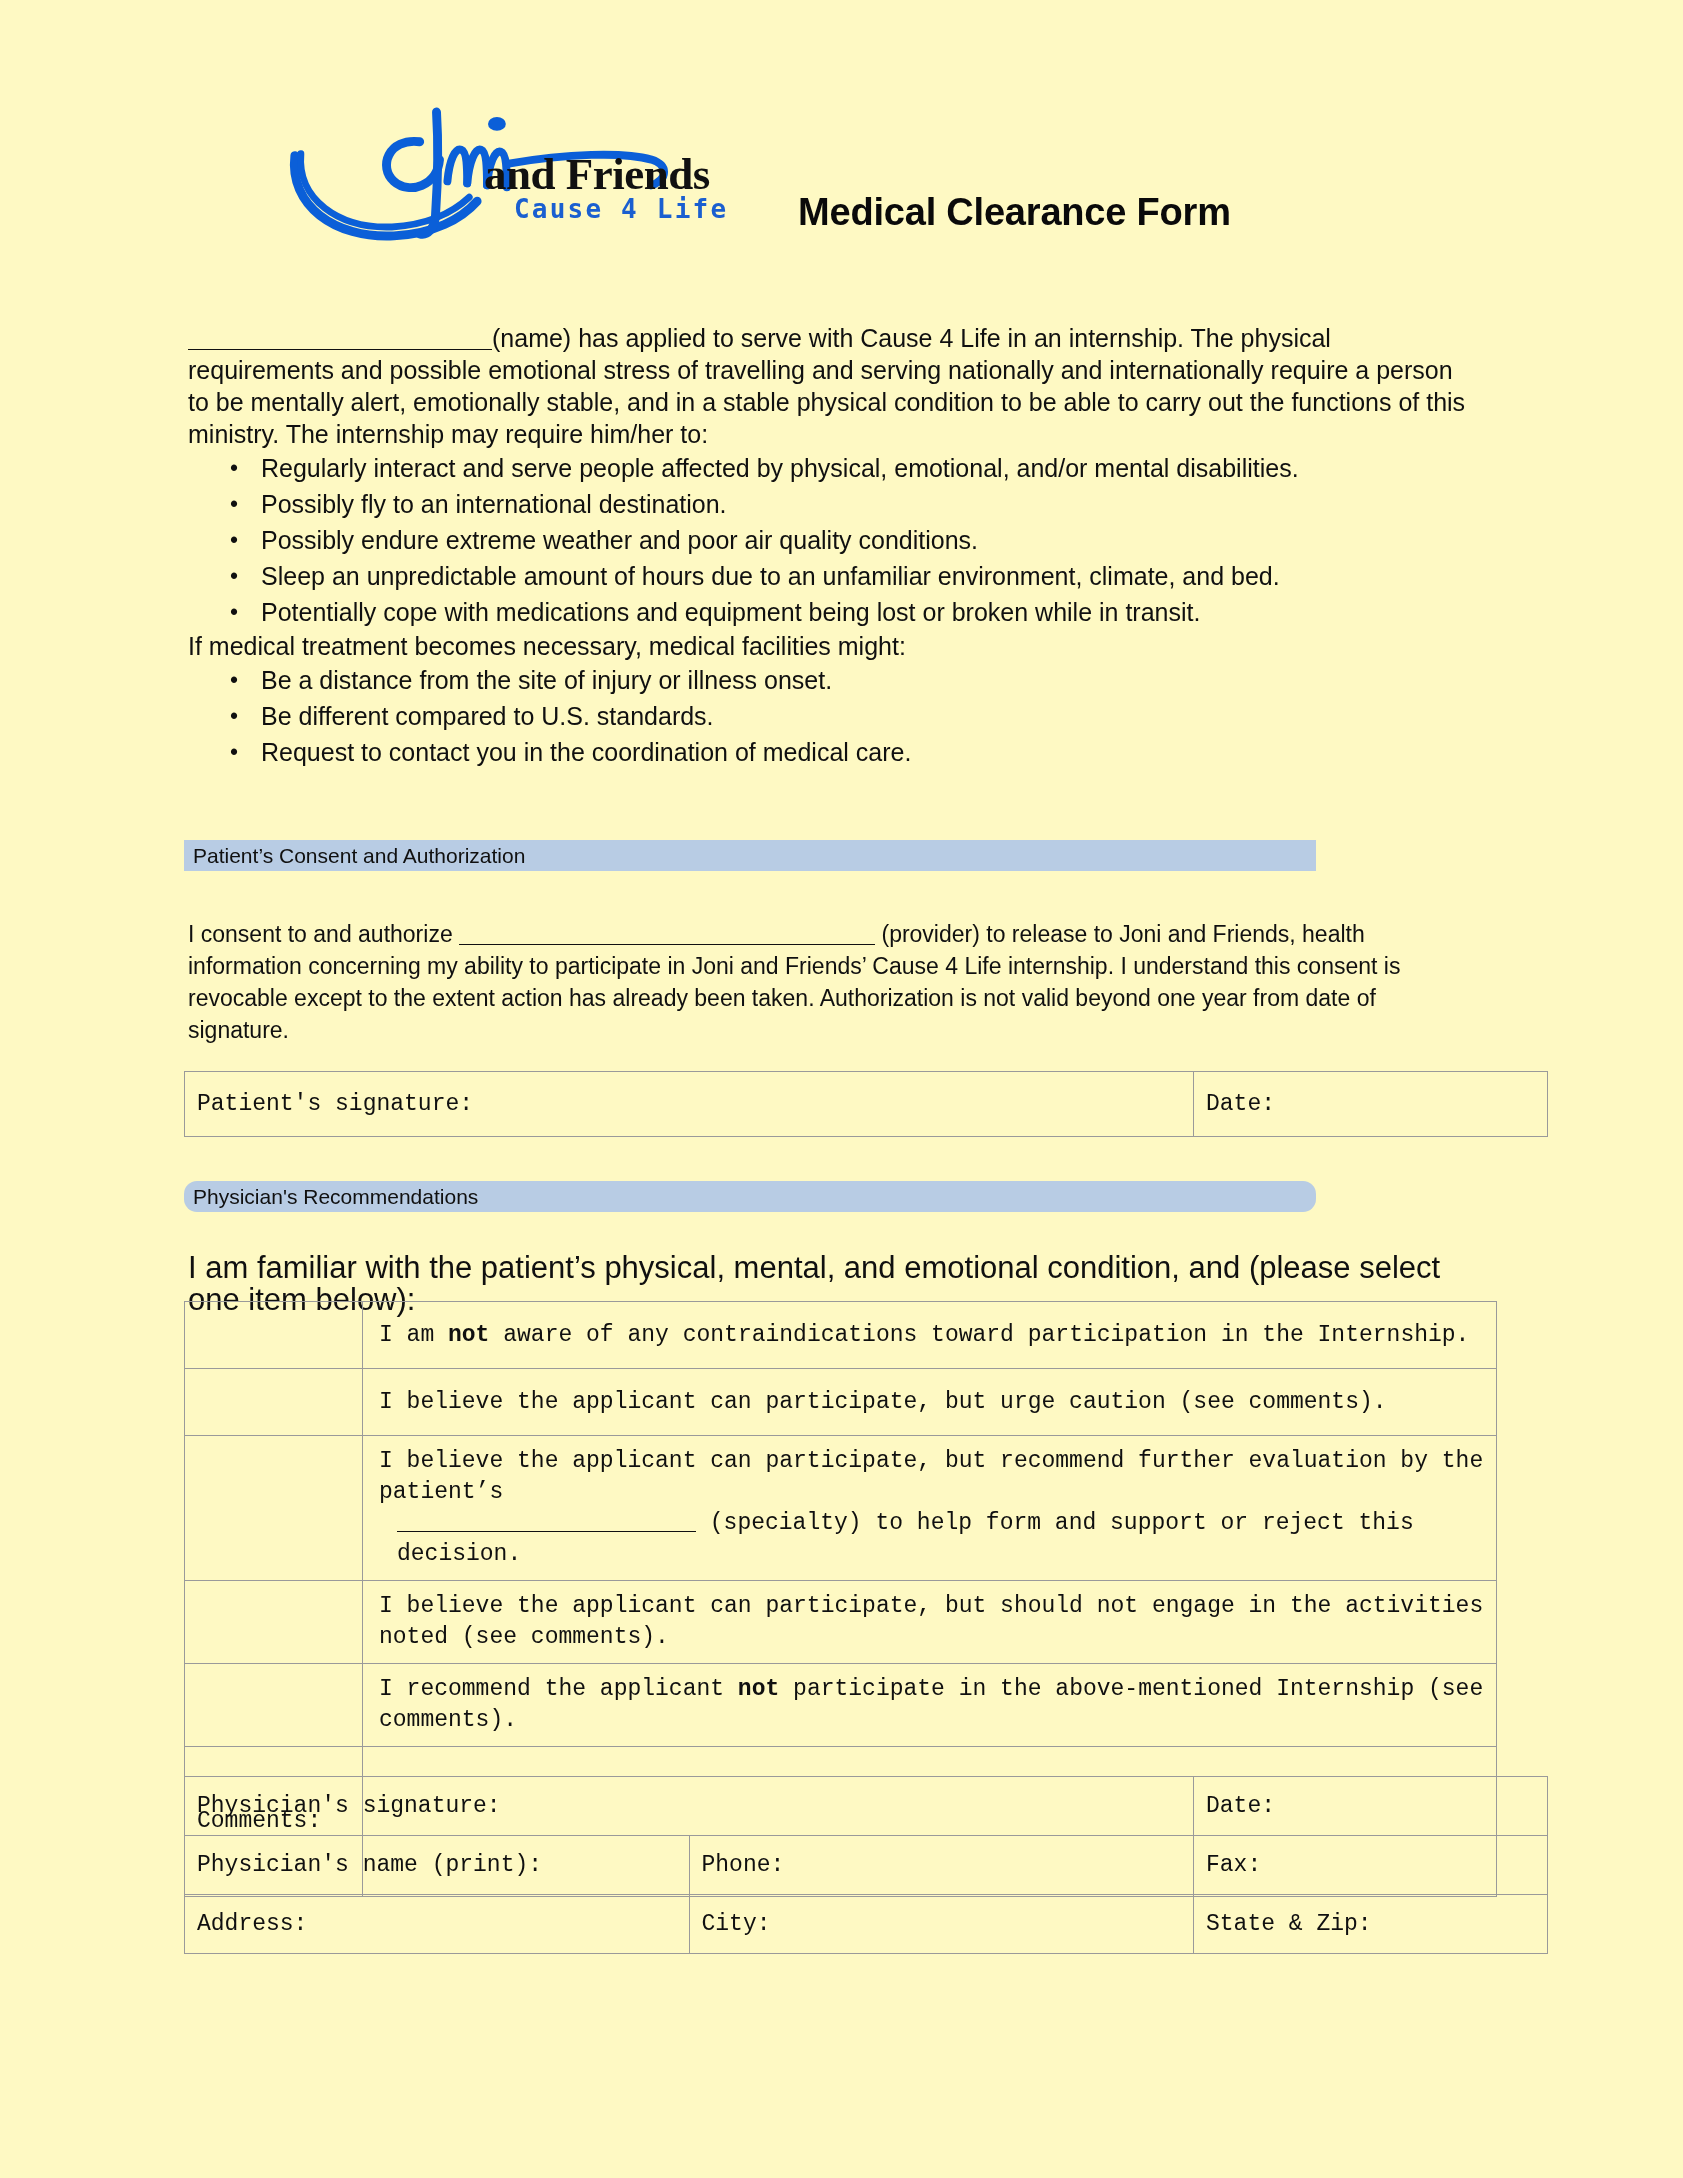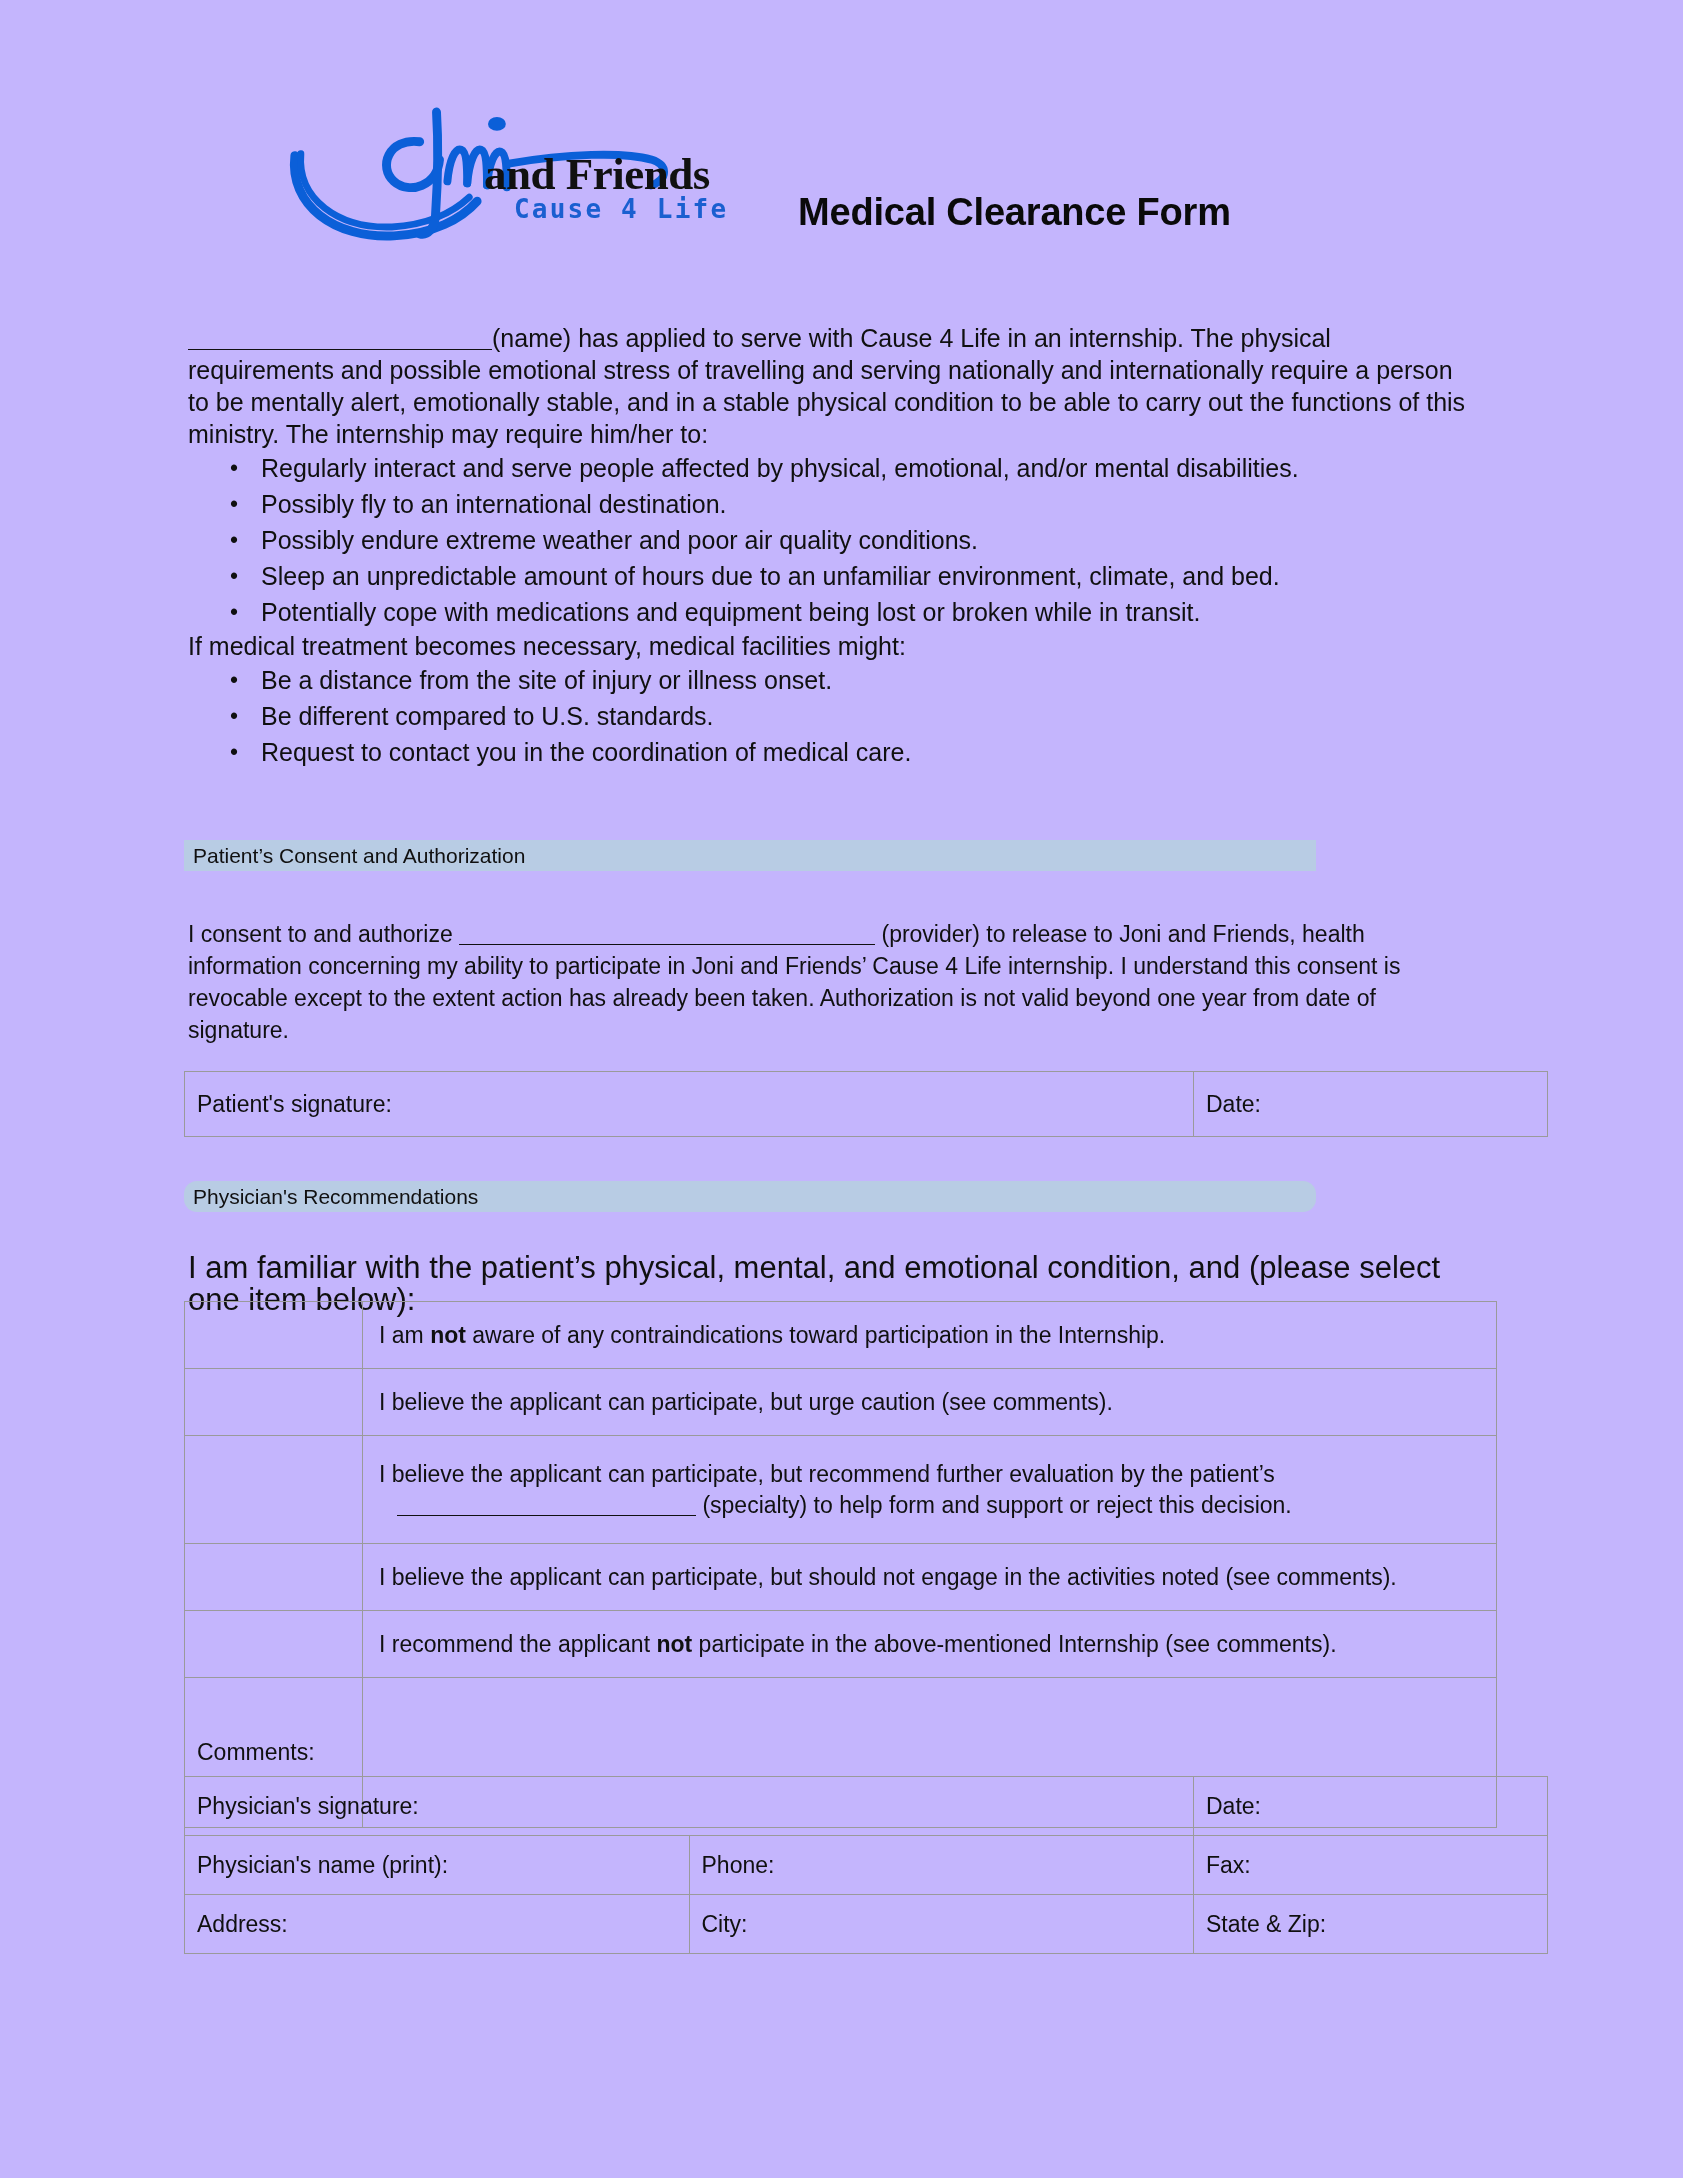--- a/index.html
+++ b/index.html
@@ -12,21 +12,21 @@
     height: 2178px;
     font-family: "Liberation Sans", sans-serif;
     color: #000000;
     position: relative;
     overflow: hidden;
   }
   .page {
     position: relative;
     width: 1683px;
     height: 2178px;
-    background: #c4b5fd;
+    background: #fef9c3;
     box-sizing: border-box;
   }
 
   
   .header {
     position: absolute;
     left: 184px;
     top: 94px;
     width: 1317px;
     height: 149px;
@@ -150,20 +150,21 @@
     border-collapse: collapse;
     table-layout: fixed;
     font-size: 23px;
     color: #101010;
   }
   table.form-table td {
     border: 1.5px solid #9a9a9a;
     padding: 10px 12px 10px 12px;
     vertical-align: middle;
     line-height: 31px;
+    font-family: Liberation Mono, monospace;
   }
 
   
   #patient-sig-table {
     left: 184px;
     top: 1071px;
     width: 1313px;
   }
   #patient-sig-table td { height: 44px; }
 

